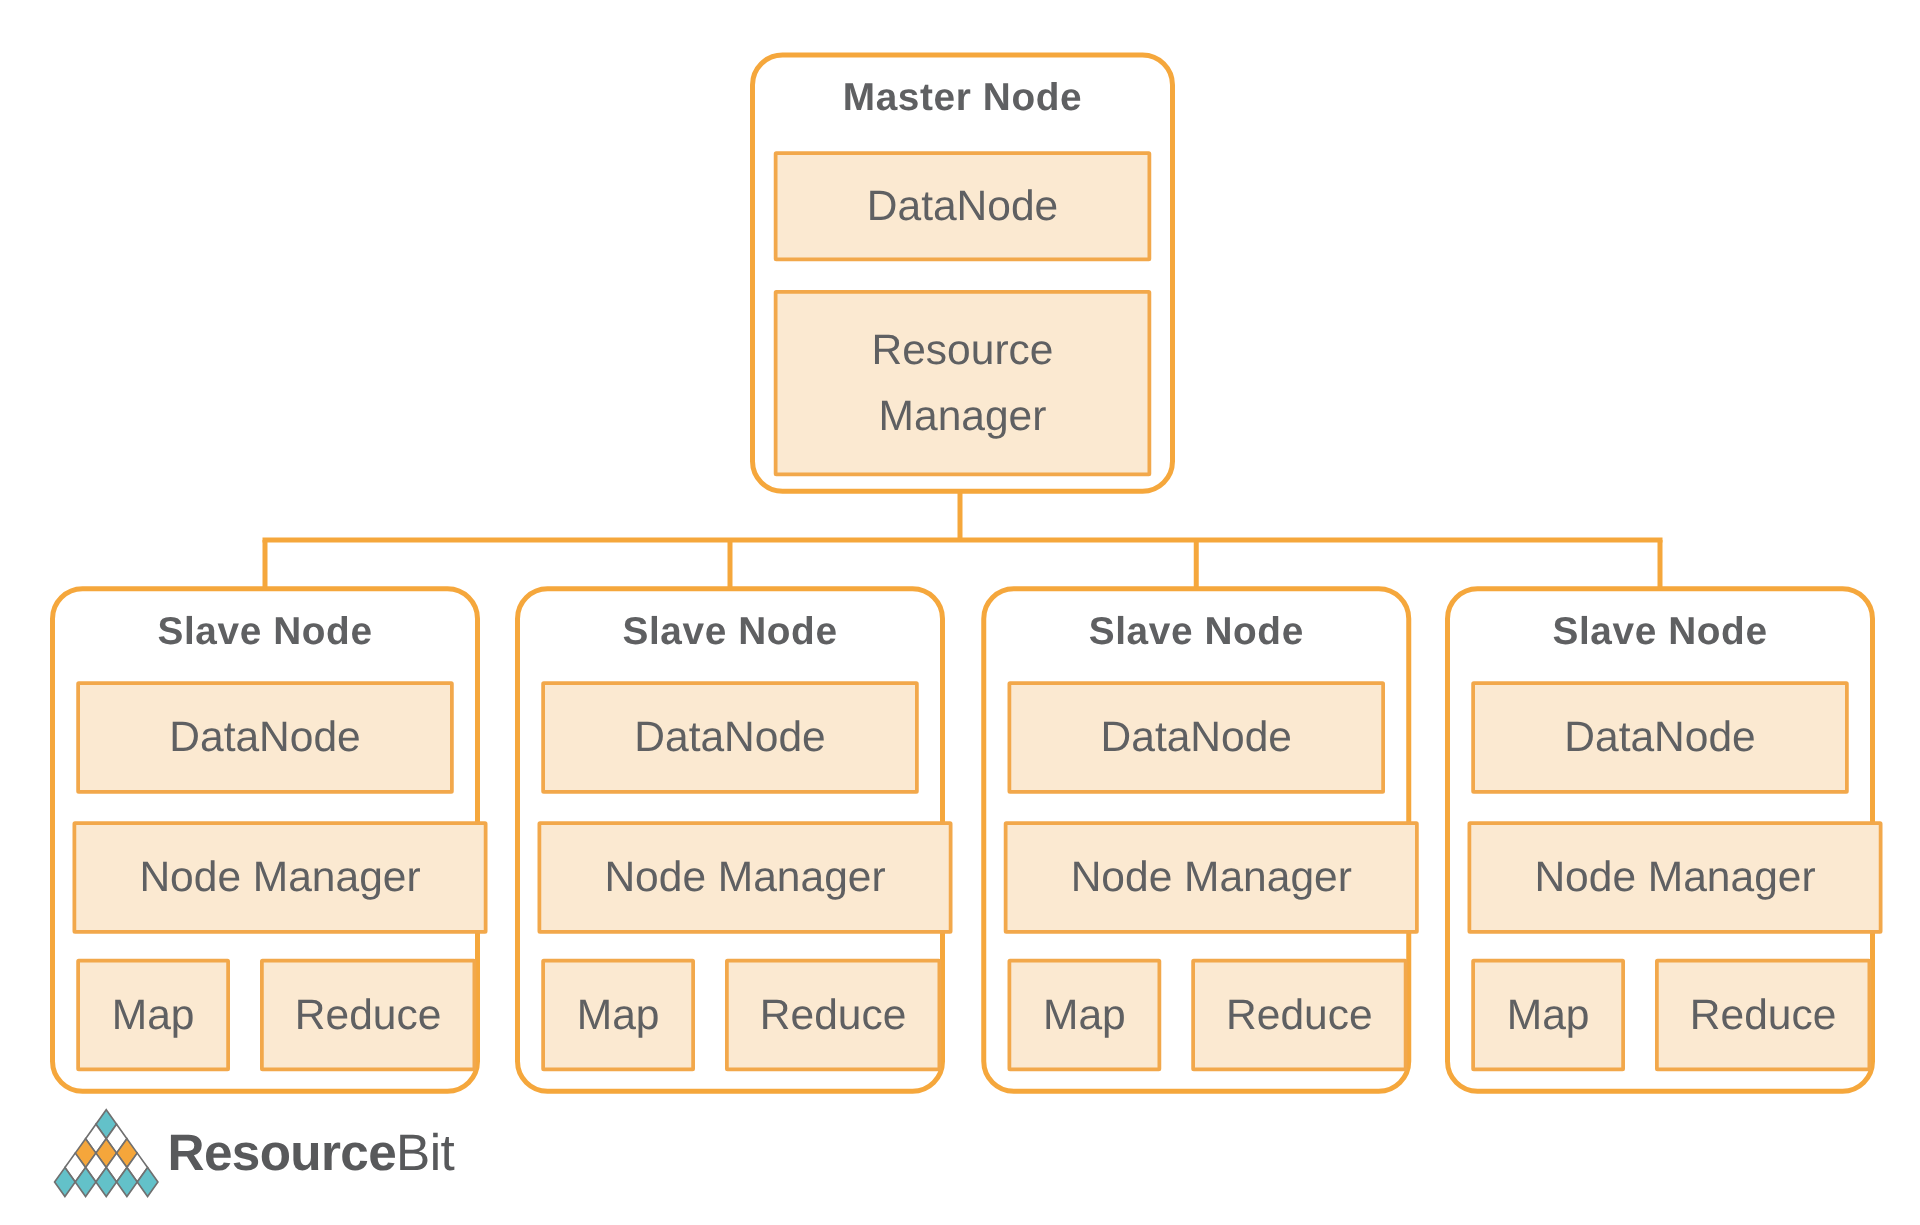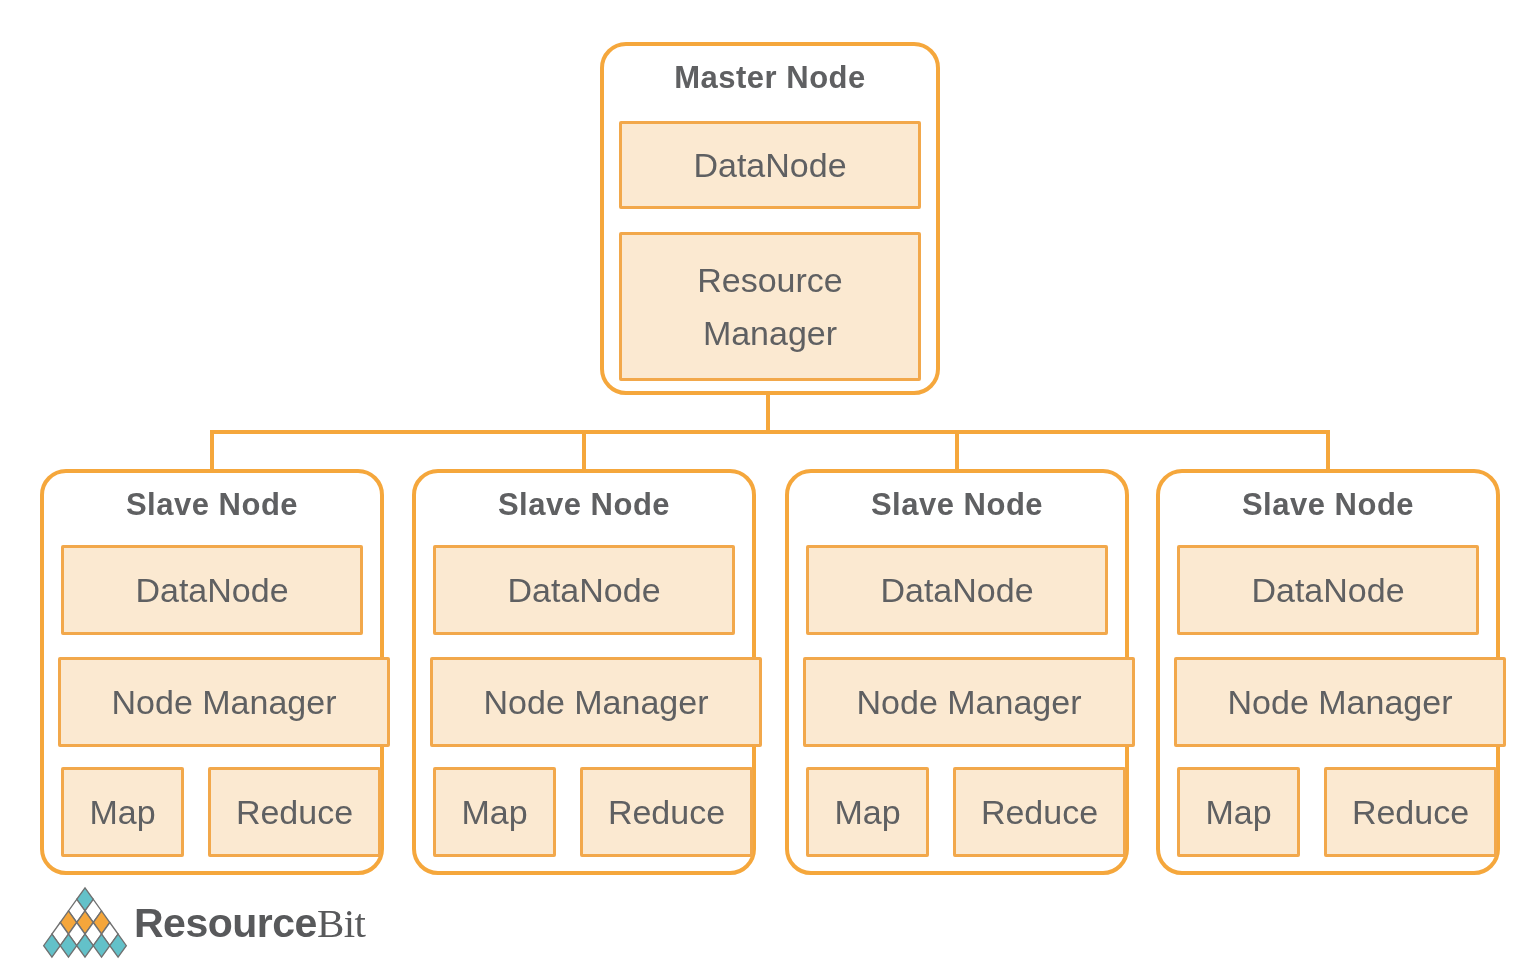--- a/index.html
+++ b/index.html
@@ -88,21 +88,21 @@
   .d-orange { fill: var(--logo-orange); stroke: var(--diamond-stroke); stroke-width: 1.6; }
   .logo-text {
     position: absolute;
     left: 92px; top: 13px;
     font-size: 41px;
     letter-spacing: -0.5px;
     white-space: nowrap;
     color: var(--logo-text);
   }
   .logo-text .bold  { font-weight: bold; }
-  .logo-text .light { font-weight: normal; font-family: Liberation Serif, serif; }
+  .logo-text .light { font-weight: normal; }
 </style>
 </head>
 <body>
 
 <div class="canvas">
 
   <div class="node master">
     <div class="node-title">Master Node</div>
     <div class="inner-box box-datanode">DataNode</div>
     <div class="inner-box box-resource">Resource Manager</div>

